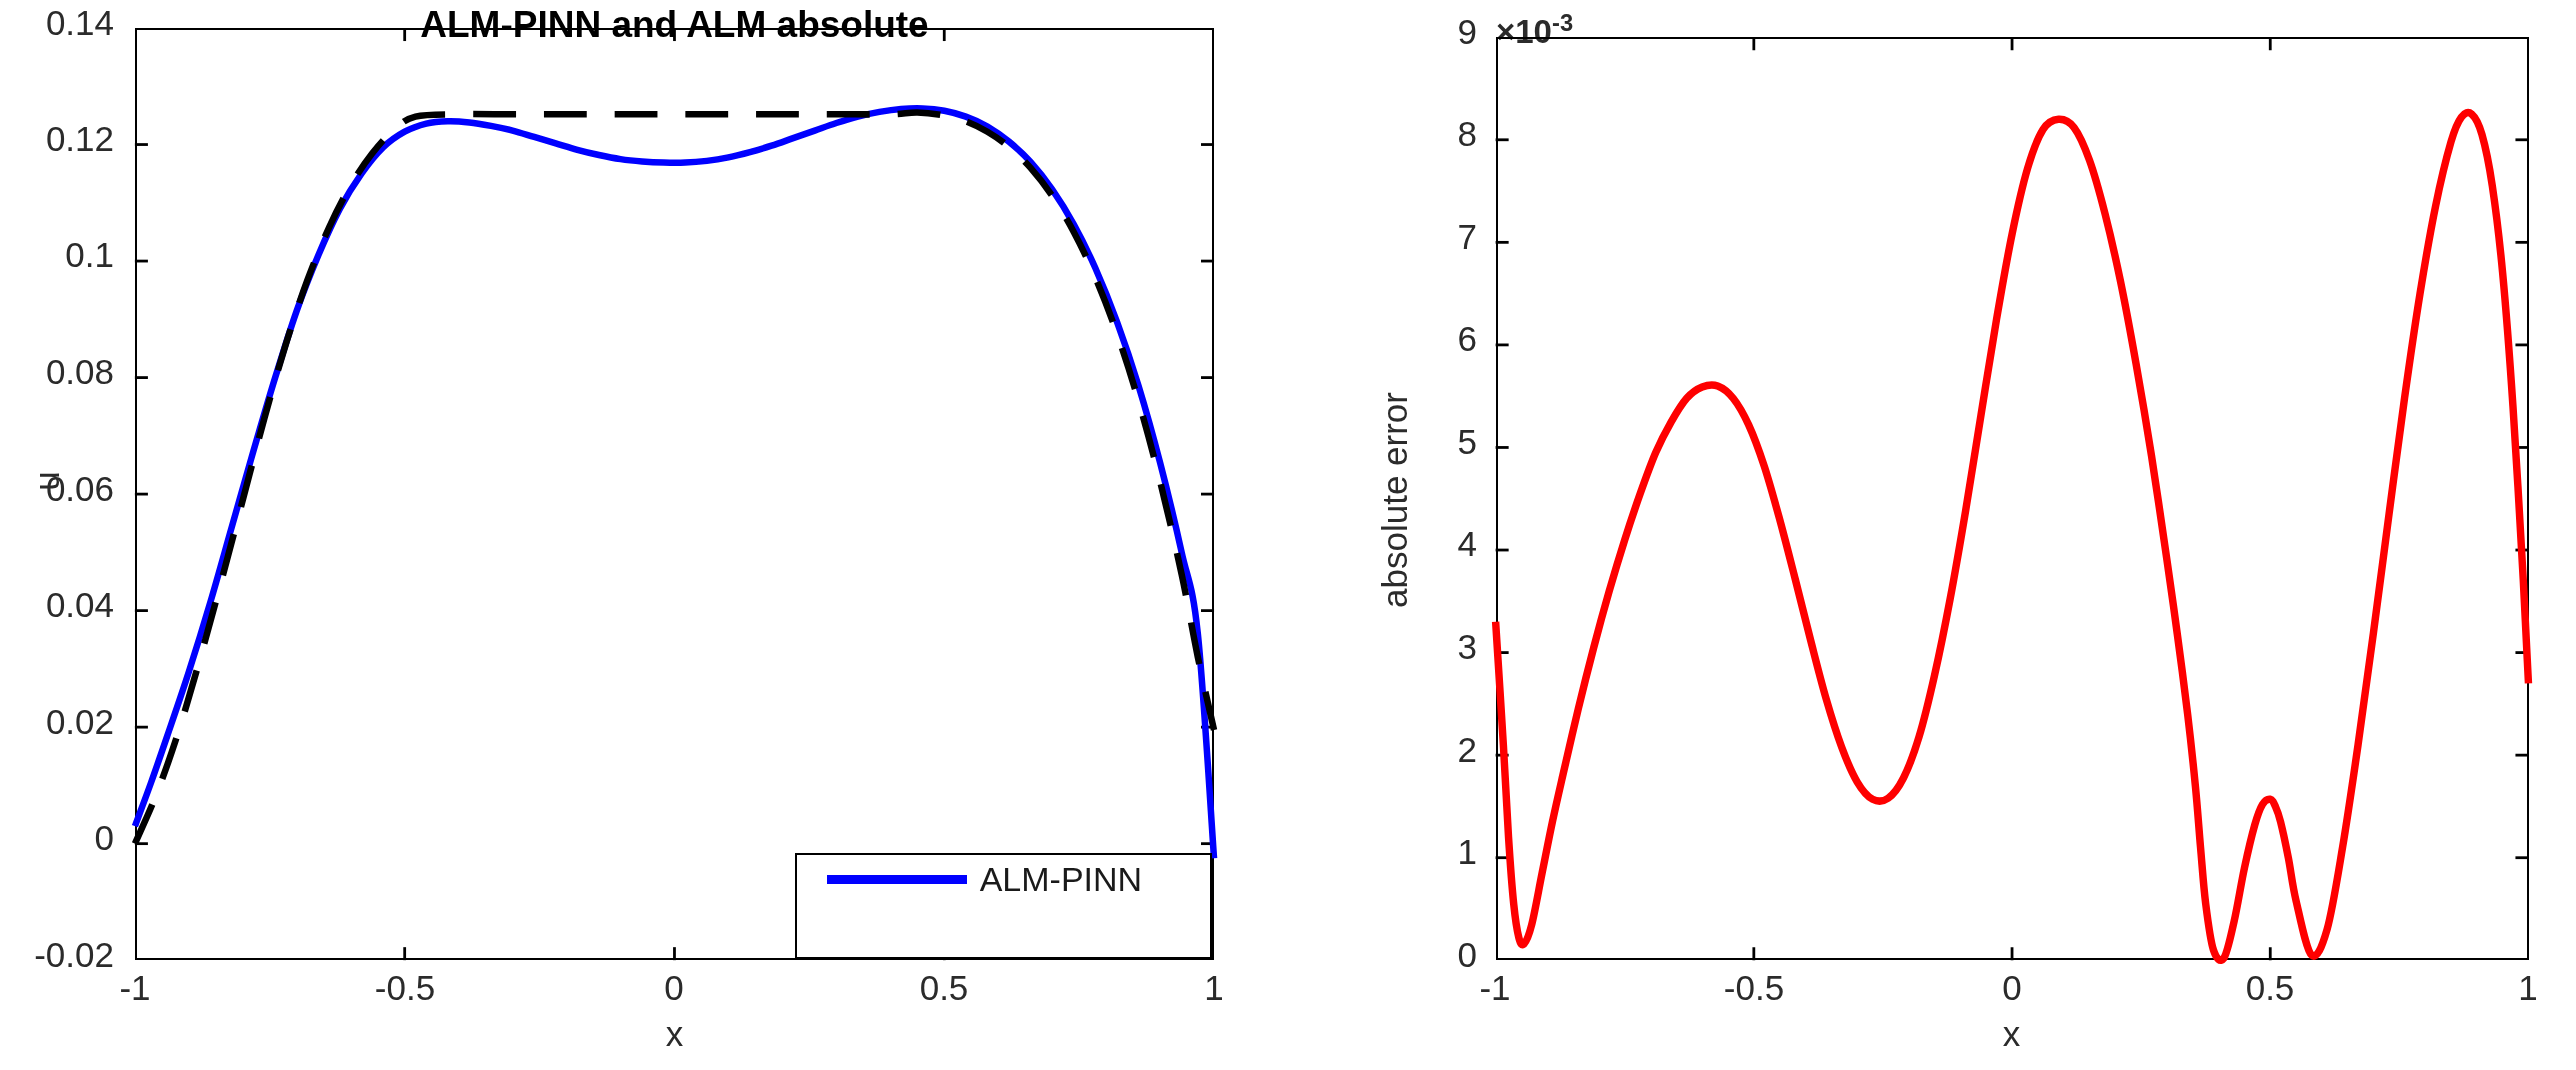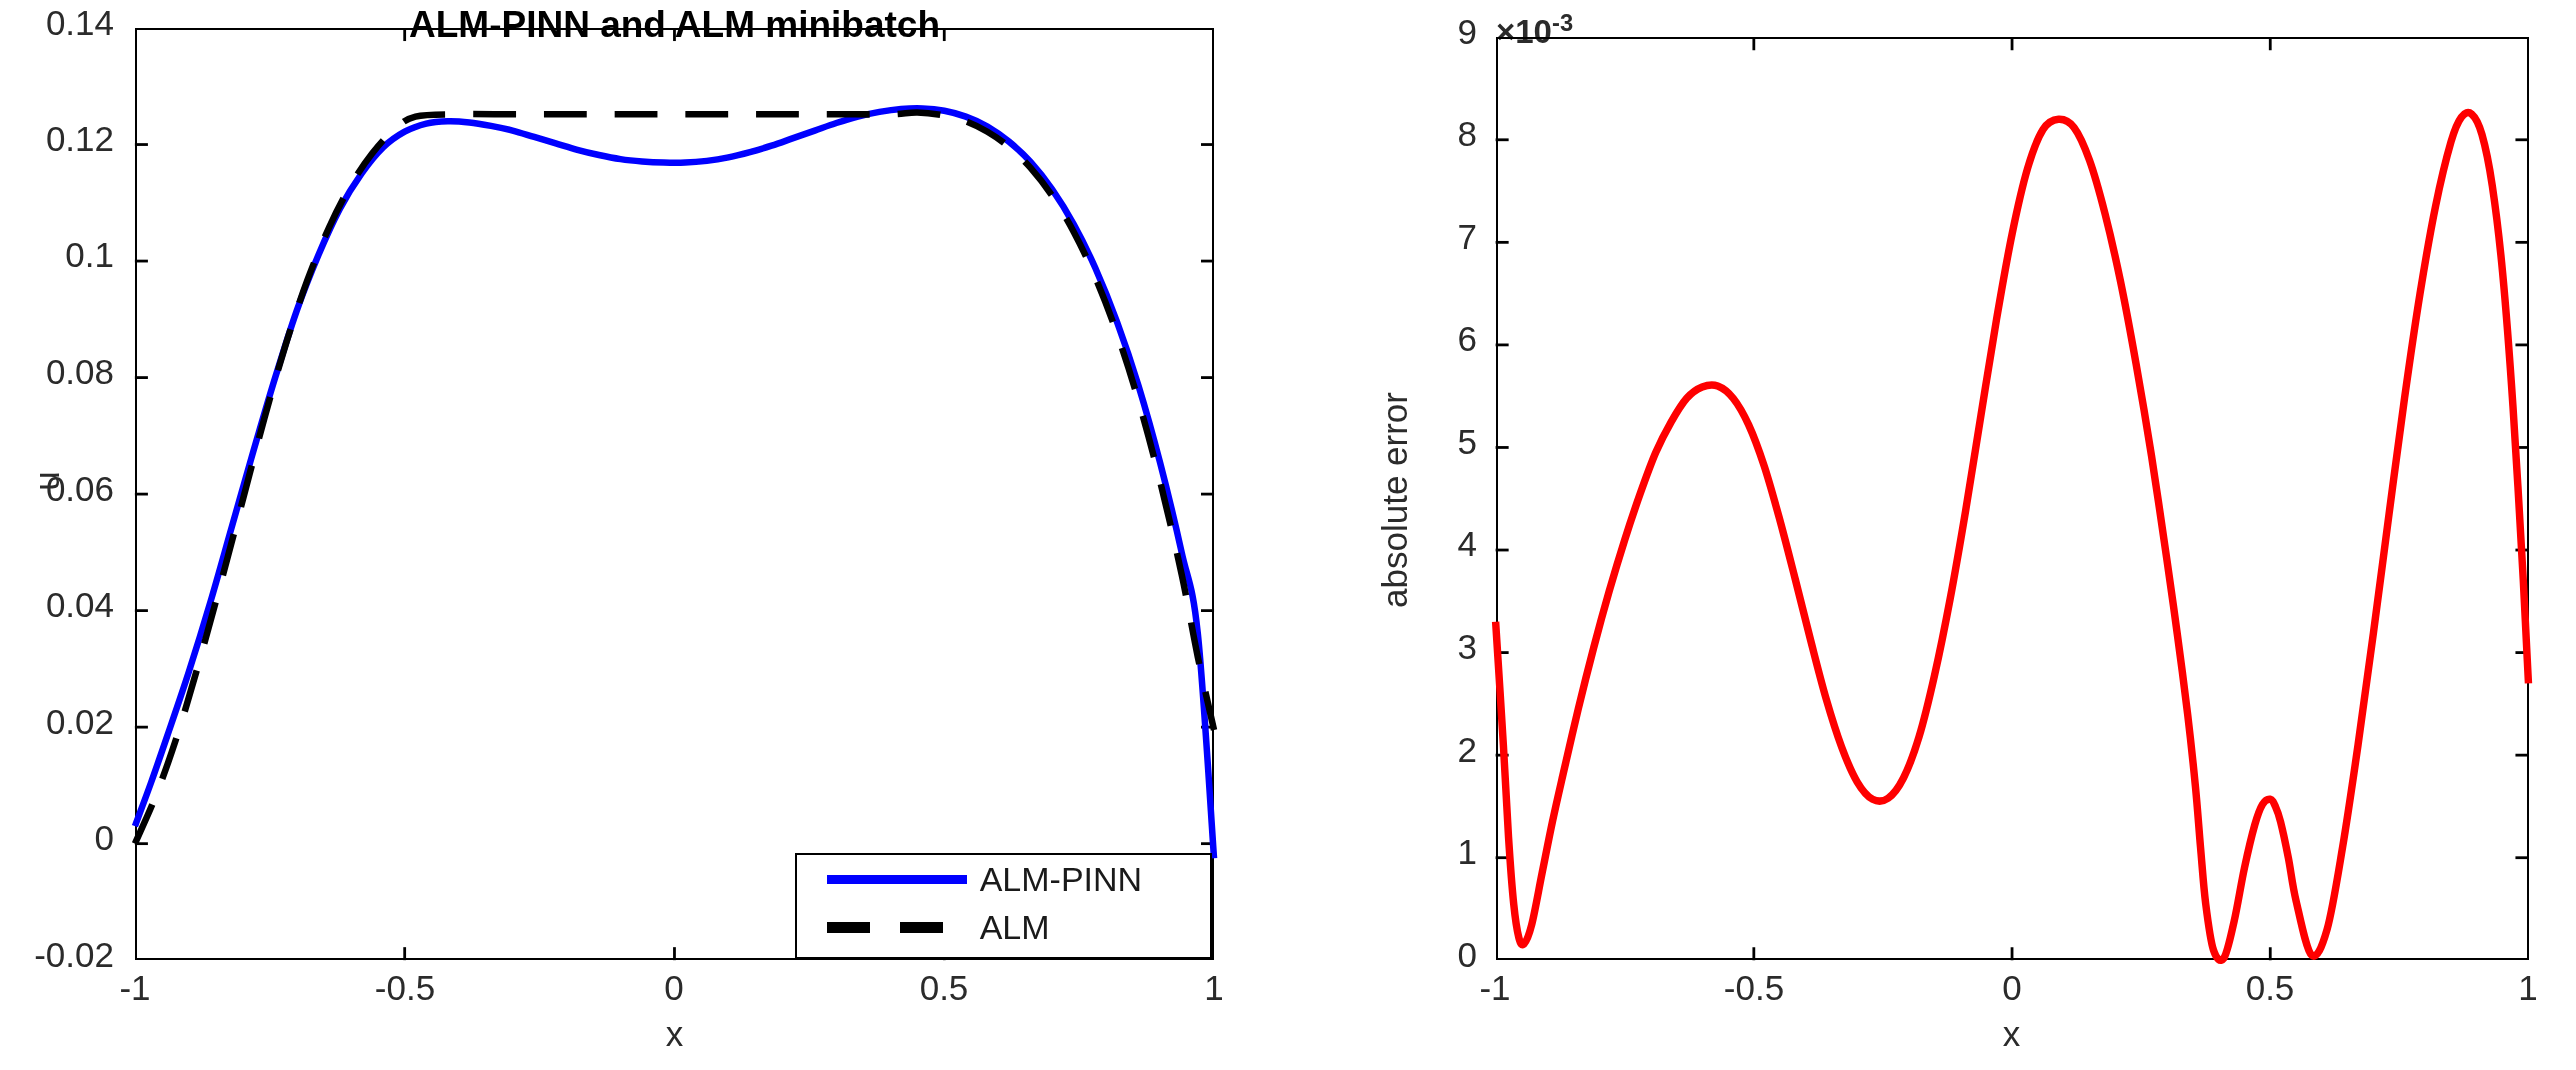--- a/index.html
+++ b/index.html
@@ -23,21 +23,21 @@
   .legend-label{color:#1a1a1a;white-space:nowrap;}
   svg{display:block;position:absolute;top:0;left:0;overflow:visible;}
 </style>
 </head>
 <body>
 
 <div class="canvas">
 
   <div class="panel" id="left-panel" style="left:0;width:1302px;">
 
-    <div class="ttl" id="left-title" style="left:135px;top:3.7px;width:1079px;font-size:37px;">ALM-PINN and ALM minibatch</div>
+    <div class="ttl" id="left-title" style="left:135px;top:3.7px;width:1079px;font-size:37px;">ALM-PINN and ALM absolute</div>
 
     <div class="plotbox" id="left-box" style="left:135px;top:28px;width:1079px;height:932px;"></div>
 
     <svg id="left-svg" width="2576" height="1071" viewBox="0 0 2769 1151">
         <line x1="145" y1="906.75" x2="159" y2="906.75" stroke="#000" stroke-width="3"></line>
         <line x1="145" y1="781.5" x2="159" y2="781.5" stroke="#000" stroke-width="3"></line>
         <line x1="145" y1="656.25" x2="159" y2="656.25" stroke="#000" stroke-width="3"></line>
         <line x1="145" y1="531" x2="159" y2="531" stroke="#000" stroke-width="3"></line>
         <line x1="145" y1="405.75" x2="159" y2="405.75" stroke="#000" stroke-width="3"></line>
         <line x1="145" y1="280.5" x2="159" y2="280.5" stroke="#000" stroke-width="3"></line>
@@ -62,26 +62,20 @@
     <div class="axlabel-y" style="left:-9.3px;top:461px;width:112px;font-size:35px;text-align:center;">u</div>
 
     <div class="axlabel-x" style="left:600px;top:1014px;width:149px;font-size:35px;">x</div>
 
     <div class="legend" id="left-legend" style="left:795px;top:853px;width:417px;height:106px;">
       <div class="legend-row">
         <span class="legend-sample">
           <span class="lsolid"></span>
         </span>
         <span class="legend-label" style="font-size:34px;">ALM-PINN</span>
-      </div>
-      <div class="legend-row">
-        <span class="legend-sample">
-          <span class="ldash"></span>
-        </span>
-        <span class="legend-label" style="font-size:34px;">ALM</span>
       </div>
     </div>
   <div class="tick-y" style="left: -202px; top: 935px; width: 316px; font-size: 35px;">-0.02</div>
       <div class="tick-y" style="left: -202px; top: 818px; width: 316px; font-size: 35px;">0</div>
       <div class="tick-y" style="left: -202px; top: 702px; width: 316px; font-size: 35px;">0.02</div>
       <div class="tick-y" style="left: -202px; top: 585px; width: 316px; font-size: 35px;">0.04</div>
       <div class="tick-y" style="left: -202px; top: 469px; width: 316px; font-size: 35px;">0.06</div>
       <div class="tick-y" style="left: -202px; top: 352px; width: 316px; font-size: 35px;">0.08</div>
       <div class="tick-y" style="left: -202px; top: 235px; width: 316px; font-size: 35px;">0.1</div>
       <div class="tick-y" style="left: -202px; top: 119px; width: 316px; font-size: 35px;">0.12</div>

